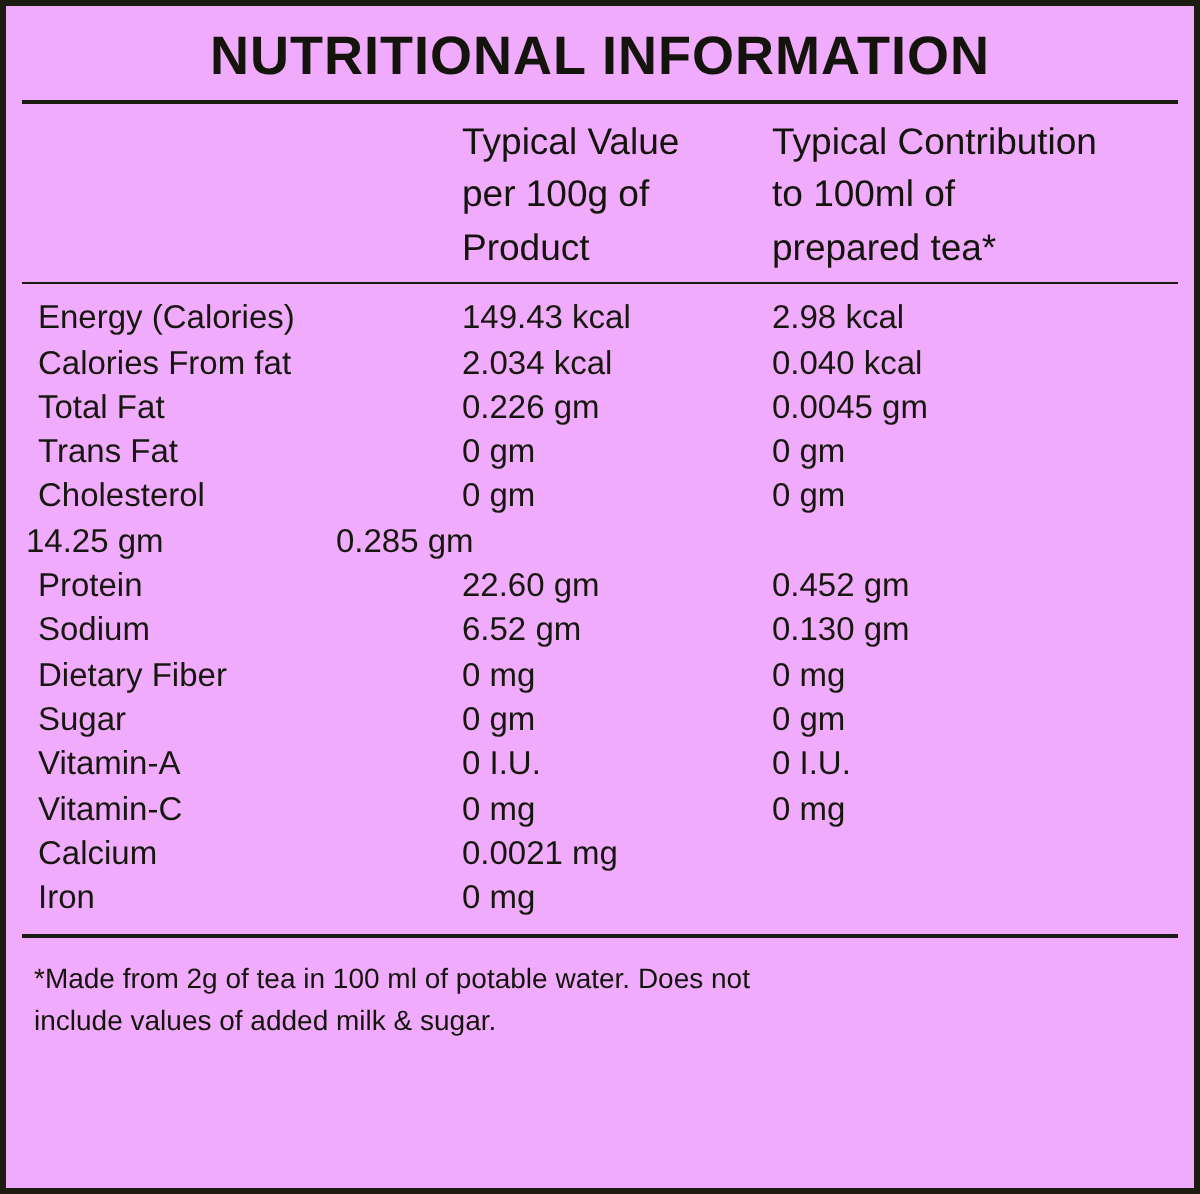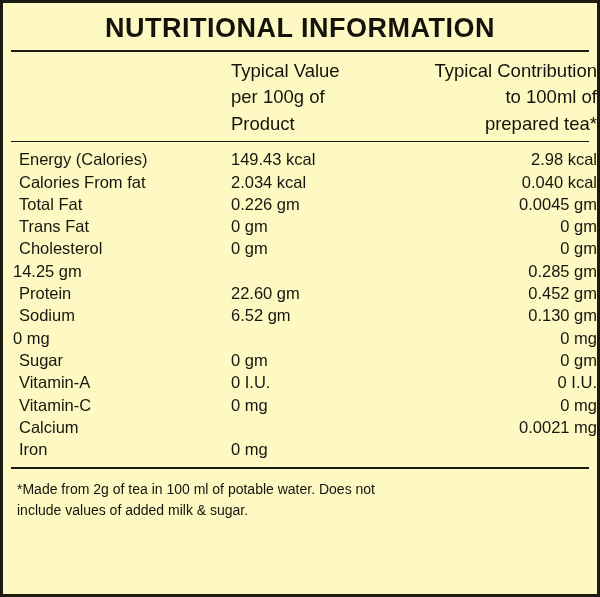--- a/index.html
+++ b/index.html
@@ -12,21 +12,21 @@
     background: #c8a060;
     font-family: "Liberation Sans", sans-serif;
     color: #17170f;
     overflow: hidden;
   }
   .panel {
     position: relative;
     width: 600px;
     height: 597px;
     box-sizing: border-box;
-    background: #fef9c3;
+    background: #f0abfc;
     border: 3px solid #1b1b12;
     padding: 0;
   }
   .title {
     text-align: center;
     font-size: 27px;
     font-weight: bold;
     letter-spacing: 0.5px;
     padding: 10px 0 6px 0;
     color: #14140c;
@@ -37,21 +37,21 @@
     margin: 0 8px;
   }
   .rule.thin { height: 1.5px; }
 
   .head-row {
     display: flex;
     padding: 6px 0 4px 0;
   }
   .col-name { width: 218px; flex: 0 0 218px; }
   .col-a { width: 155px; flex: 0 0 155px; }
-  .col-b { flex: 1 1 auto; text-align: right; }
+  .col-b { flex: 1 1 auto; }
 
   .head-cell {
     font-size: 18.5px;
     line-height: 1.42;
     padding-left: 10px;
     box-sizing: border-box;
     color: #14140c;
   }
 
   .rows {
@@ -138,20 +138,21 @@
       <div class="cell name col-name">Protein</div>
       <div class="cell col-a">22.60 gm</div>
       <div class="cell col-b">0.452 gm</div>
     </div>
     <div class="row">
       <div class="cell name col-name">Sodium</div>
       <div class="cell col-a">6.52 gm</div>
       <div class="cell col-b">0.130 gm</div>
     </div>
     <div class="row">
+      <div class="cell name col-name">Dietary Fiber</div>
       <div class="cell col-a">0 mg</div>
       <div class="cell col-b">0 mg</div>
     </div>
     <div class="row">
       <div class="cell name col-name">Sugar</div>
       <div class="cell col-a">0 gm</div>
       <div class="cell col-b">0 gm</div>
     </div>
     <div class="row">
       <div class="cell name col-name">Vitamin-A</div>

